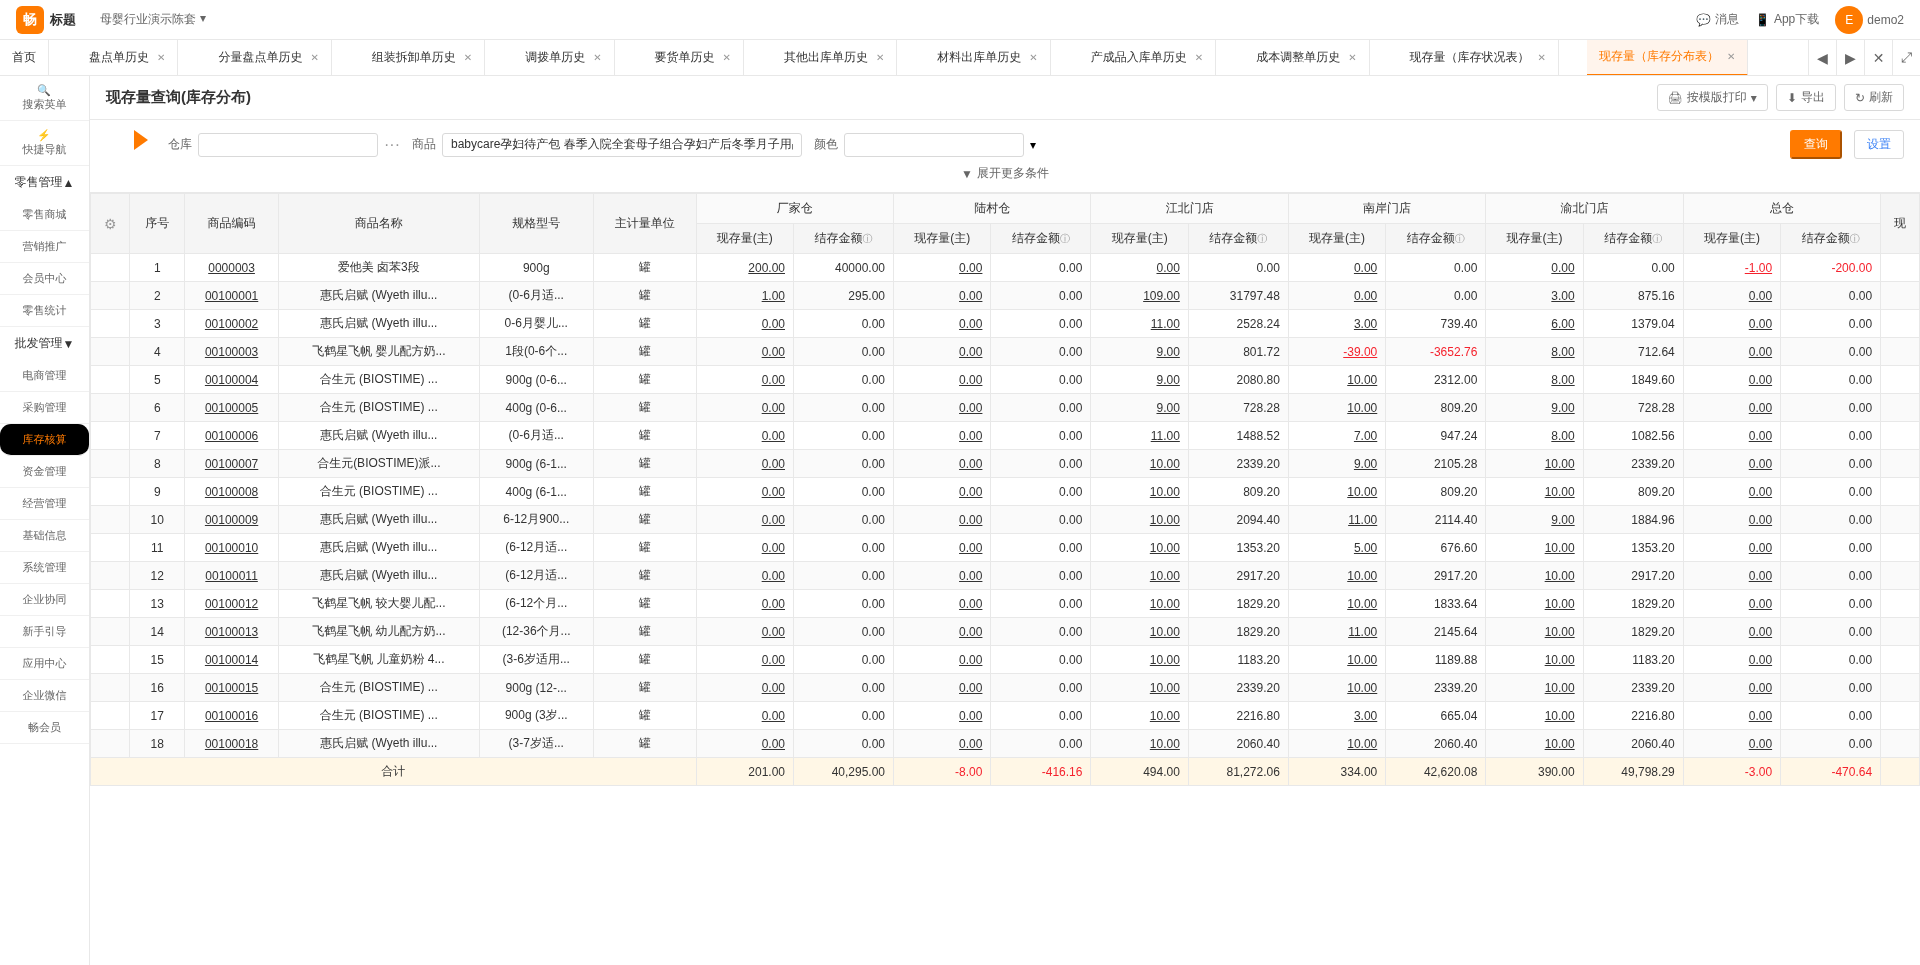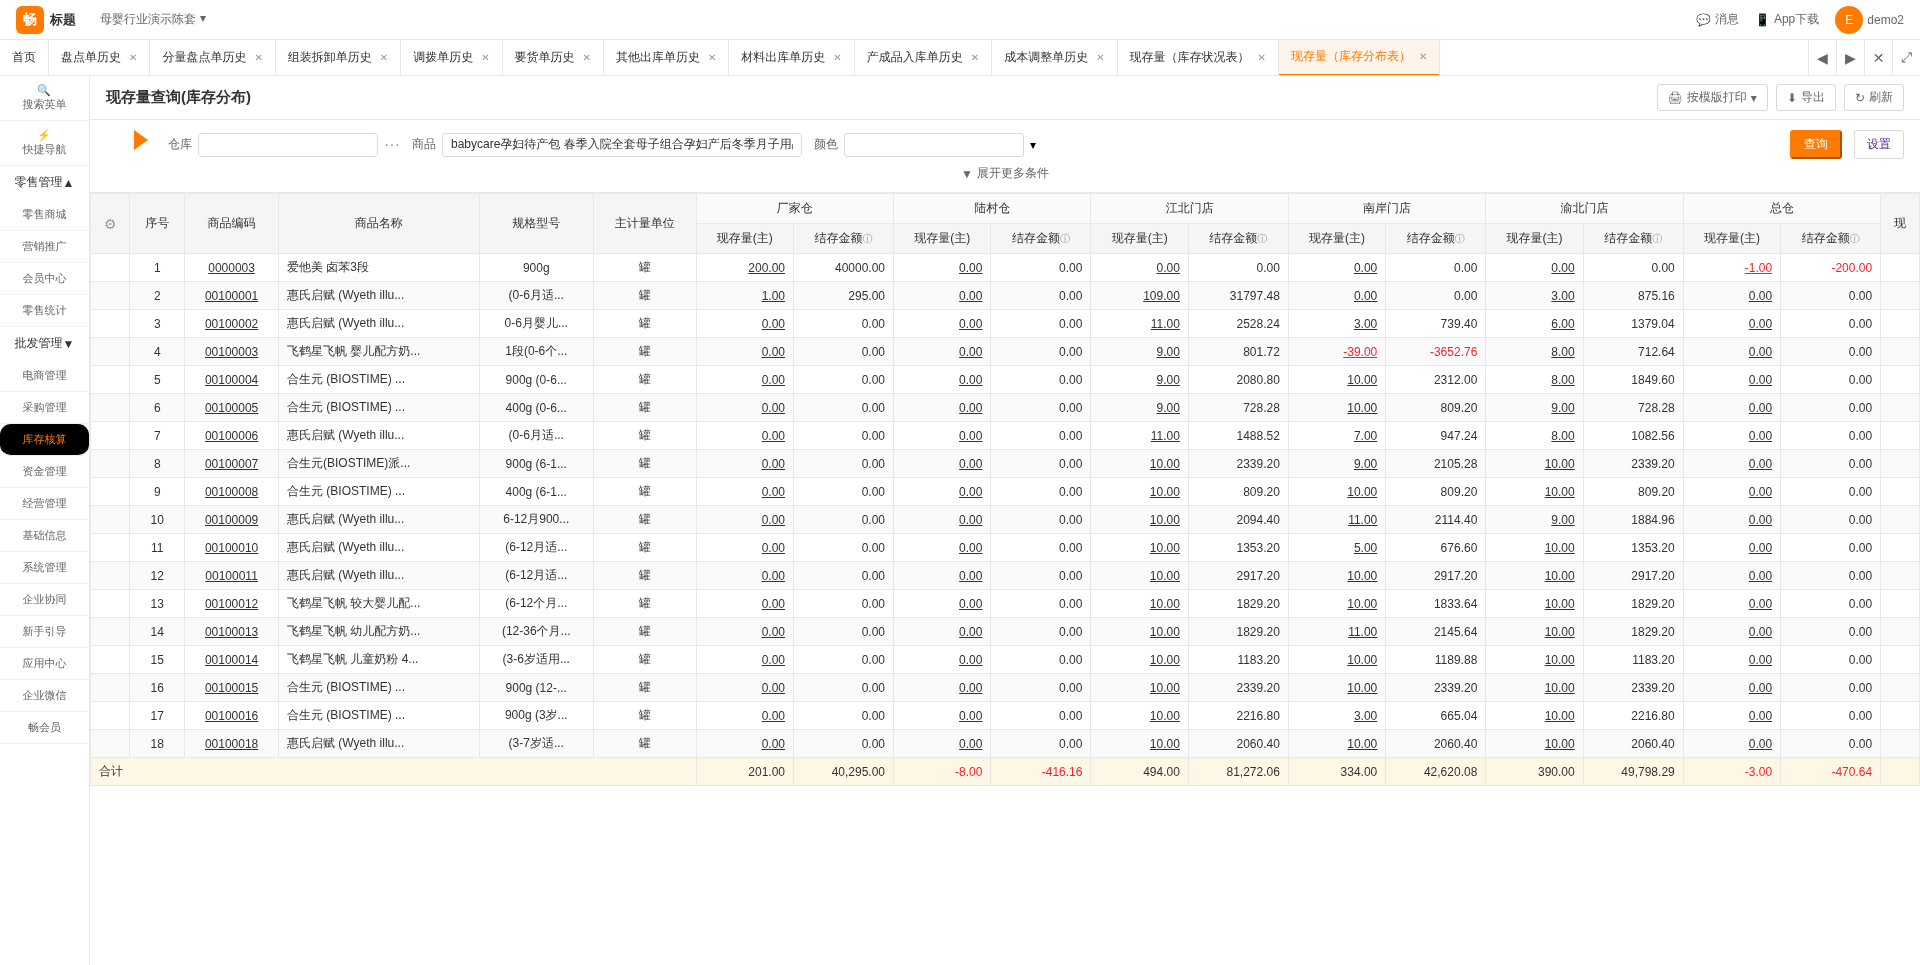--- a/index.html
+++ b/index.html
@@ -26,20 +26,21 @@
 
     
     .nav-tabs {
       height: 36px;
       background: #fff;
       display: flex;
       align-items: center;
       border-bottom: 1px solid #e8e8e8;
       overflow: hidden;
       position: relative;
+      gap: 28px;
     }
     .nav-tab {
       height: 36px;
       padding: 0 12px;
       display: flex;
       align-items: center;
       gap: 4px;
       font-size: 12px;
       color: #333;
       cursor: pointer;
@@ -80,21 +81,21 @@
       padding: 8px 16px;
       border-bottom: 1px solid #e8e8e8;
       display: flex;
       align-items: center;
       justify-content: space-between;
     }
     .page-title { font-size: 15px; font-weight: 600; color: #333; }
     .header-actions { display: flex; align-items: center; gap: 8px; }
     .btn-action { padding: 4px 10px; border: 1px solid #d9d9d9; border-radius: 3px; background: #fff; color: #666; font-size: 12px; cursor: pointer; display: flex; align-items: center; gap: 4px; }
     .btn-primary { background: #ff7a00; color: #fff; border-color: #ff7a00; padding: 4px 12px; border-radius: 3px; font-size: 12px; cursor: pointer; }
-    .btn-default { background: #fff; color: #4c1d95; border: 1px solid #d9d9d9; padding: 4px 12px; border-radius: 3px; font-size: 12px; cursor: pointer; }
+    .btn-default { background: #fff; color: #3b82f6; border: 1px solid #d9d9d9; padding: 4px 12px; border-radius: 3px; font-size: 12px; cursor: pointer; }
 
     
     .filter-area {
       background: #fff;
       padding: 10px 16px;
       border-bottom: 1px solid #e8e8e8;
     }
     .filter-row { display: flex; gap: 12px; flex-wrap: wrap; margin-left: 28px; }
     .filter-item { display: flex; align-items: center; gap: 6px; }
     .filter-label { color: #666; font-size: 12px; white-space: nowrap; }
@@ -125,21 +126,21 @@
       white-space: nowrap;
     }
     th.group-header { background: #fafafa; }
     td {
       border: 1px solid #e8e8e8;
       padding: 5px 8px;
       text-align: center;
       color: #333;
       white-space: nowrap;
     }
-    td.text-left { text-align: left; }
+    td.text-left { text-align: center; }
     td.number { text-align: right; }
     td.underline { text-decoration: underline; cursor: pointer; color: #333; }
     td.red { color: #f5222d; }
     tr:nth-child(even) { background: #fafafa; }
     tr.summary-row { background: #fff7e6 !important; font-weight: 400; }
     .settings-icon { color: #999; cursor: pointer; font-size: 14px; }
     .info-icon { color: #999; font-size: 10px; cursor: pointer; }
 
     
     .table-container::-webkit-scrollbar { width: 8px; height: 8px; }

